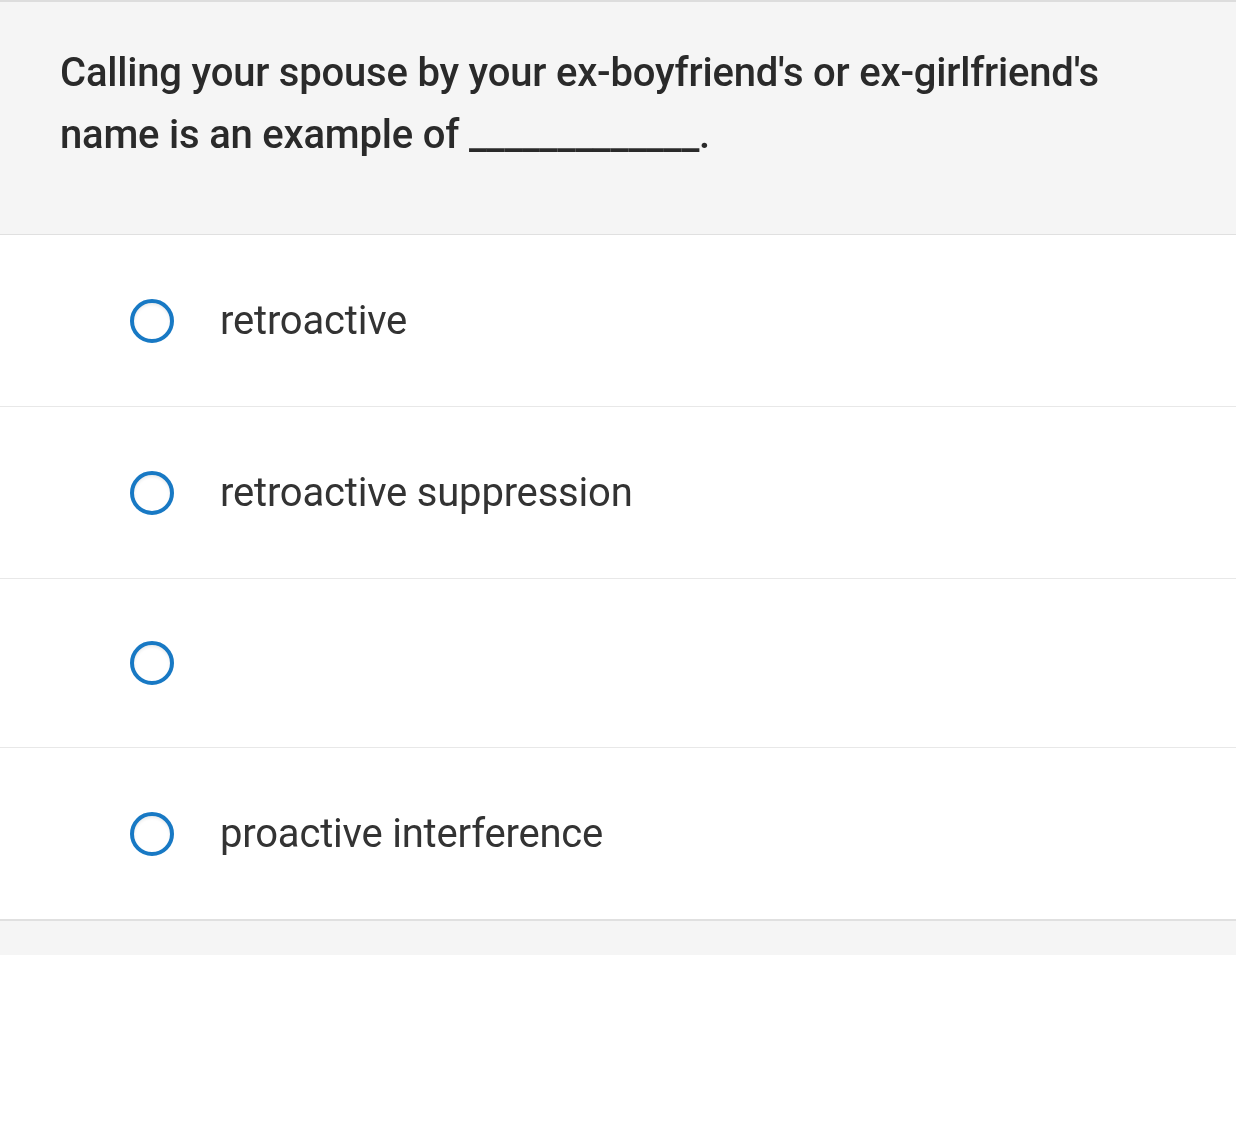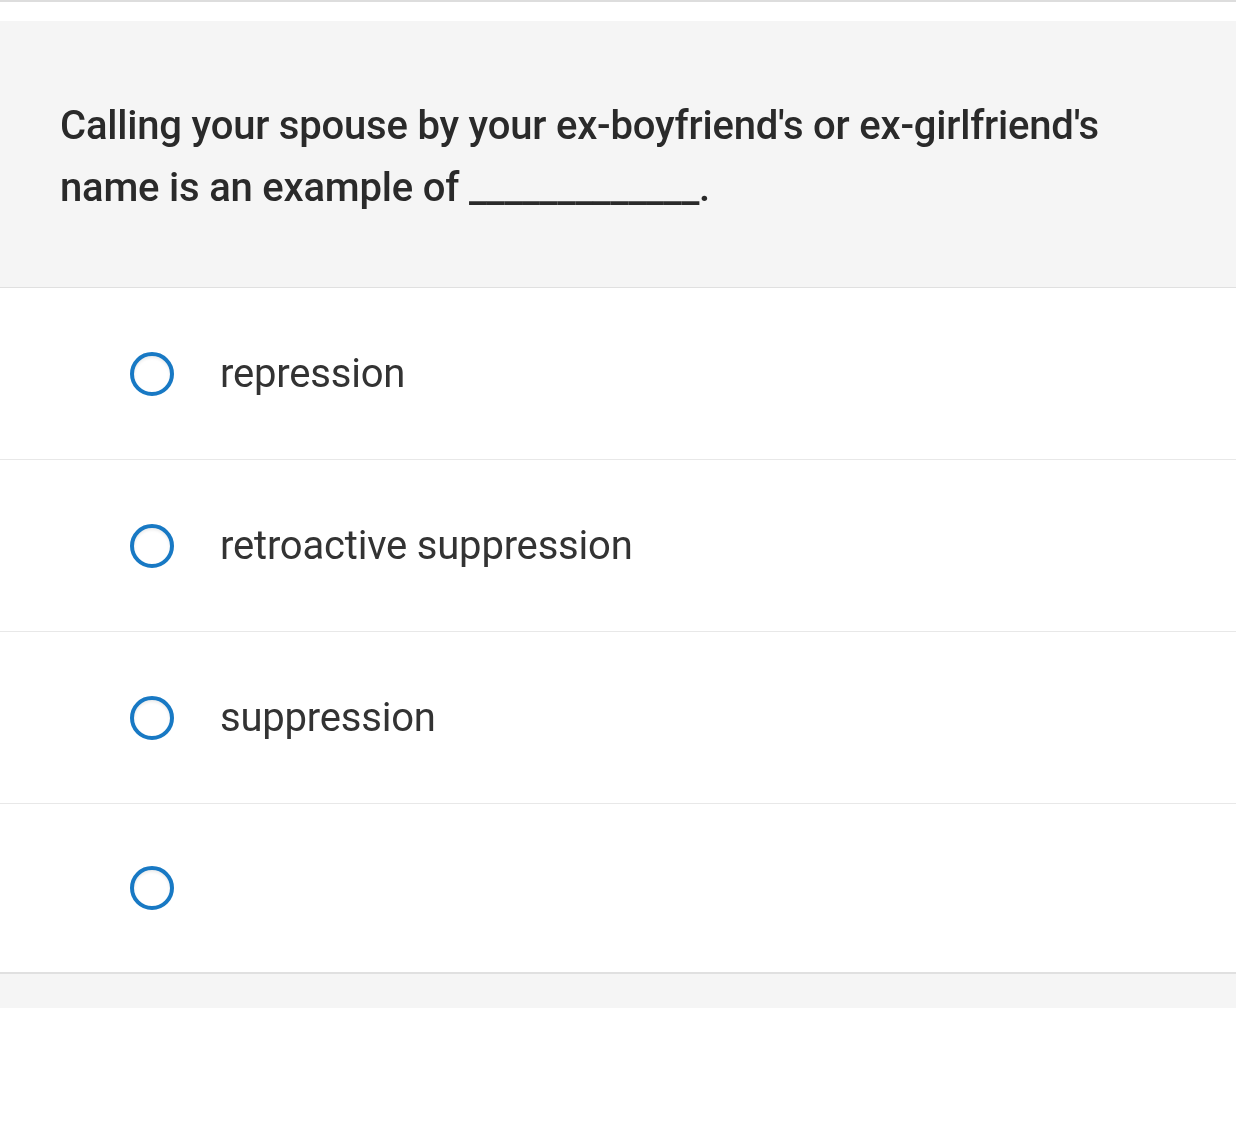--- a/index.html
+++ b/index.html
@@ -11,23 +11,22 @@
       font-family: -apple-system, BlinkMacSystemFont, "Segoe UI", Roboto, Helvetica, Arial, sans-serif;
       background: #ffffff;
       width: 1236px;
     }
     .question-container {
       width: 100%;
       border-top: 2px solid #dddddd;
     }
     .question-header {
       background: #f5f5f5;
-      padding: 74px 60px 68px 60px;
+      padding: 40px 60px 68px 60px;
       border-bottom: 1px solid #e0e0e0;
-      margin-top: 19px;
     }
     .question-text {
       font-size: 40px;
       font-weight: 500;
       color: #2a2a2a;
       line-height: 1.55;
       letter-spacing: -0.2px;
     }
     .options-list {
       background: #ffffff;
@@ -74,32 +73,32 @@
 <body>
 
 <div class="question-container">
   <div class="question-header">
     <div class="question-text">Calling your spouse by your ex-boyfriend's or ex-girlfriend's name is an example of _____________.</div>
   </div>
   <div class="options-list">
 
     <div class="option-row">
       <span class="radio-outer"></span>
-      <span class="option-label">repression</span>
+      <span class="option-label">retroactive</span>
     </div>
 
     <div class="option-row">
       <span class="radio-outer"></span>
       <span class="option-label">retroactive suppression</span>
     </div>
 
     <div class="option-row">
       <span class="radio-outer"></span>
-      <span class="option-label">suppression</span>
     </div>
 
     <div class="option-row">
       <span class="radio-outer"></span>
+      <span class="option-label">proactive interference</span>
     </div>
 
   </div>
   <div class="footer-strip"></div>
 </div>
 
 </body></html>

